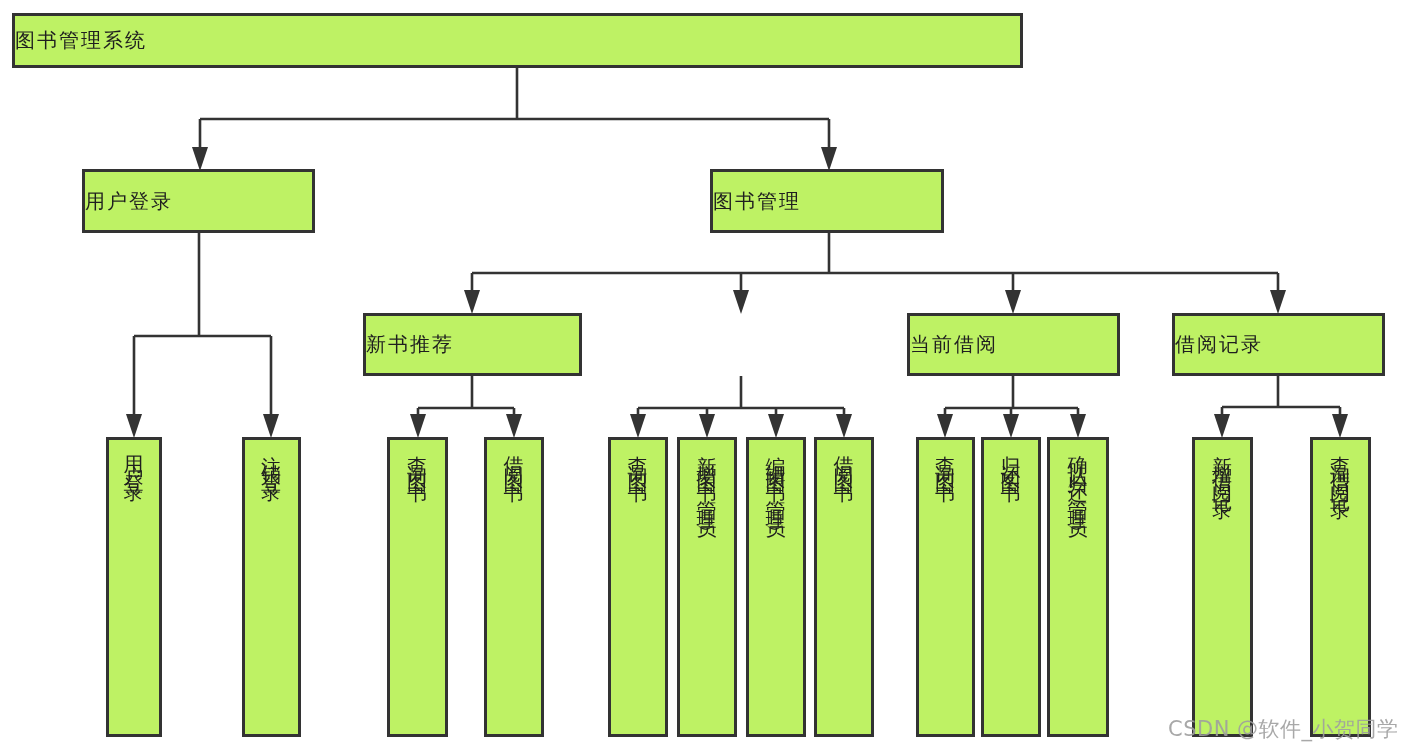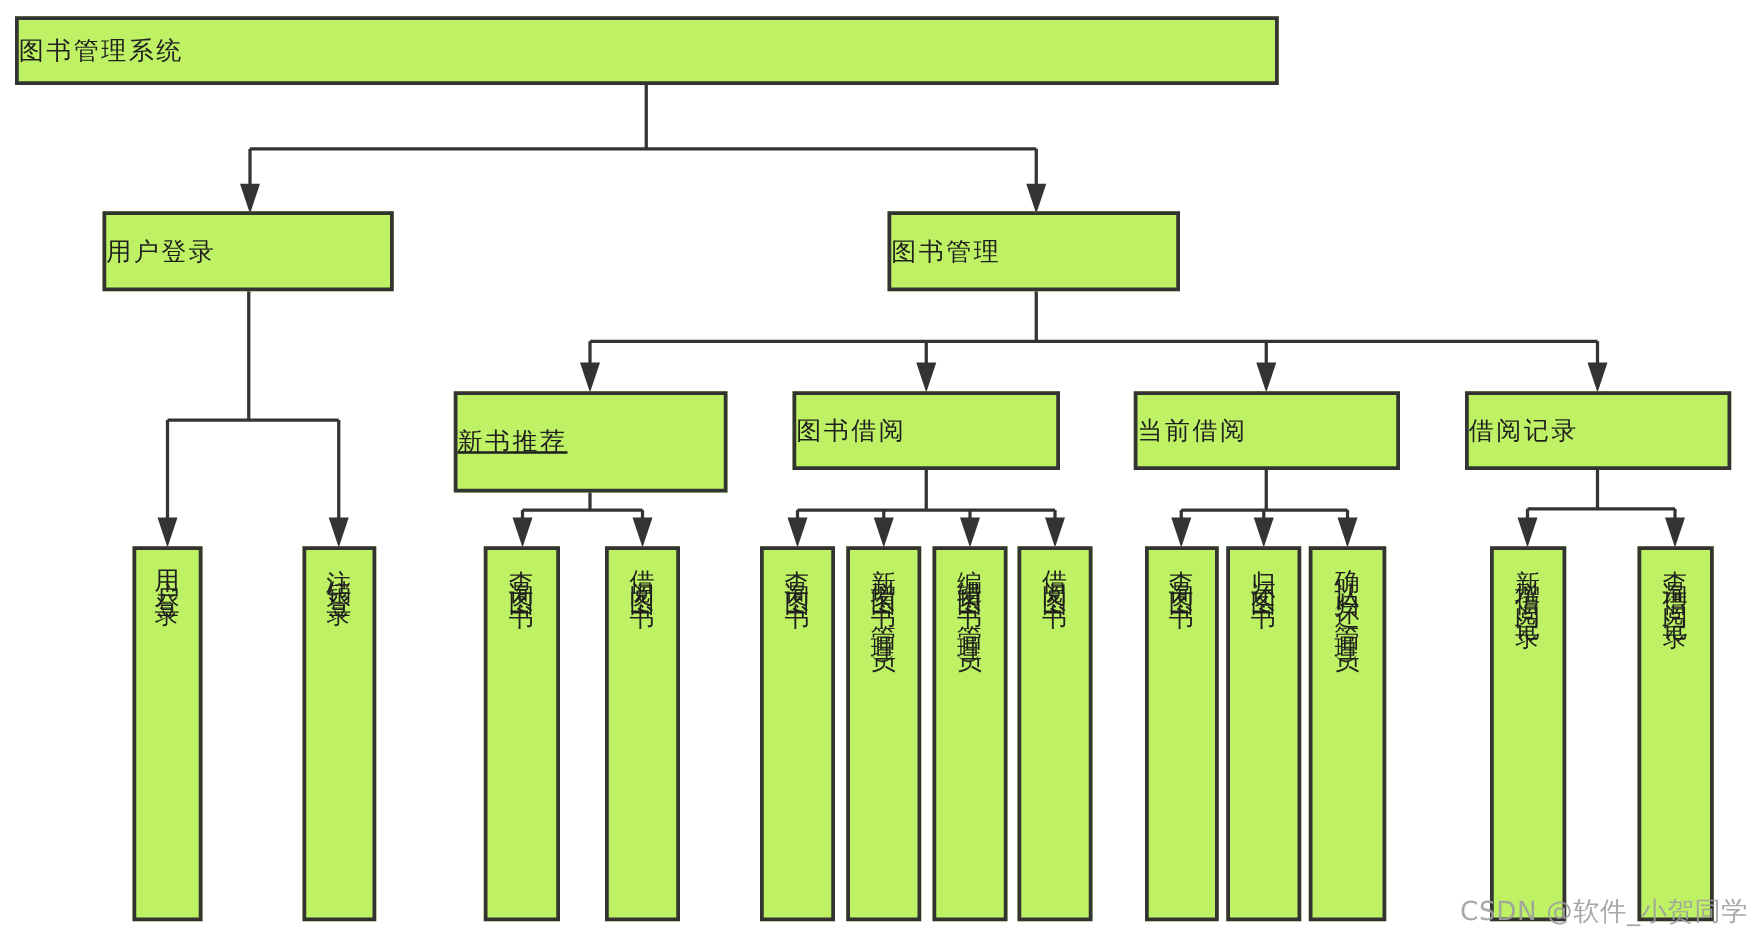--- a/index.html
+++ b/index.html
@@ -124,25 +124,22 @@
     <span class="lbl">图书管理系统</span>
   </div>
 
   <div class="node hnode" style="left:82px; top:169px; width:233px; height:64px;">
     <span class="lbl">用户登录</span>
   </div>
   <div class="node hnode" style="left:710px; top:169px; width:234px; height:64px;">
     <span class="lbl">图书管理</span>
   </div>
 
-  <div class="node hnode" style="left:363px; top:313px; width:219px; height:81px;text-decoration:underline;">
+  <div class="node hnode" style="left:363px; top:313px; width:219px; height:63px;">
     <span class="lbl">新书推荐</span>
-  </div>
-  <div class="node hnode" style="left:634px; top:313px; width:214px; height:63px;">
-    <span class="lbl">图书借阅</span>
   </div>
   <div class="node hnode" style="left:1172px; top:313px; width:213px; height:63px;">
     <span class="lbl">借阅记录</span>
   </div>
   <div class="node hnode" style="left:907px; top:313px; width:213px; height:63px;">
     <span class="lbl">当前借阅</span>
   </div>
 
   <div class="node vnode" style="left:106px; top:437px; width:56px; height:300px;">
     <span class="lbl">用户登录</span>

